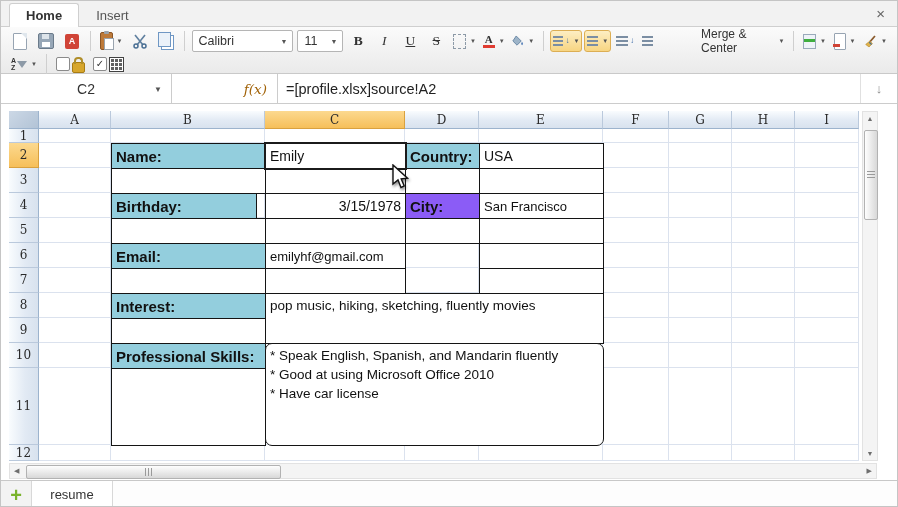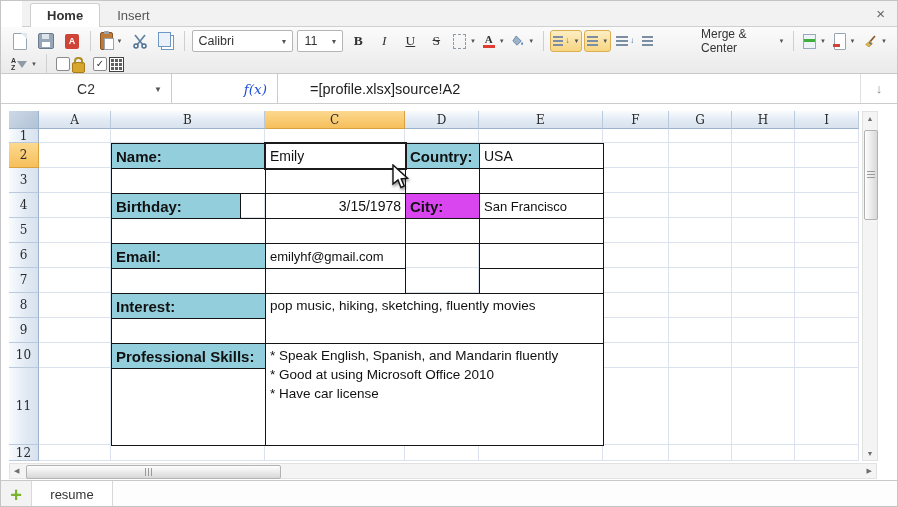--- a/index.html
+++ b/index.html
@@ -1,21 +1,21 @@
 <!DOCTYPE html>
 <html><head>
 <meta charset="utf-8">
 <style>
   html,body{margin:0;padding:0;background:#e9e9e9;}
   #app{position:relative;width:898px;height:507px;box-sizing:border-box;border:1px solid #c5c5c5;
        background:#fff;font-family:"Liberation Sans",sans-serif;overflow:hidden;}
 
   
   .tabstrip{position:absolute;left:0;top:0;right:0;height:26px;background:#f2f2f2;
-            border-bottom:1px solid #cfcfcf;display:flex;align-items:flex-end;padding-left:8px;box-sizing:border-box;margin-left:21px;}
+            border-bottom:1px solid #cfcfcf;display:flex;align-items:flex-end;padding-left:8px;box-sizing:border-box;}
   .tab{height:23px;line-height:23px;padding:0 16px;font-size:13px;color:#555;margin-bottom:-1px;
        border:1px solid transparent;border-bottom:none;border-radius:3px 3px 0 0;}
   .tab.active{background:#fff;border-color:#cfcfcf;font-weight:bold;color:#333;}
   .close-x{position:absolute;right:12px;top:4px;font-size:15px;color:#666;line-height:18px;}
 
   
   .toolbar{position:absolute;left:0;top:26px;right:0;height:47px;
            background:linear-gradient(#fbfbfb,#eaeaea);border-bottom:1px solid #c9c9c9;box-sizing:border-box;}
   .tbrow{display:flex;align-items:center;padding:0 6px;}
   .tbrow1{height:26px;padding-top:1px;}
@@ -69,22 +69,22 @@
   .i-check.on::after{content:"✓";}
   .mc-label{font-size:12px;color:#333;padding:0 2px;margin-left:44px;}
 
   
   .fbar{position:absolute;left:0;top:73px;right:0;height:30px;background:#fff;border-bottom:1px solid #ccc;
         display:flex;align-items:stretch;box-sizing:border-box;}
   .namebox{width:170px;border-right:1px solid #ccc;display:flex;align-items:center;justify-content:center;
            font-size:14px;color:#333;position:relative;}
   .namebox .nb-arrow{position:absolute;right:9px;top:11px;font-size:8px;color:#555;}
   .fx{width:106px;border-right:1px solid #ccc;display:flex;align-items:center;justify-content:flex-end;
-      padding-right:10px;font-family:"DejaVu Serif",serif;font-style:italic;font-size:13.5px;color:#1d4ed8;box-sizing:border-box;}
-  .fml{flex:1;display:flex;align-items:center;padding-left:8px;font-size:14.5px;color:#222;margin-left:24px;}
+      padding-right:10px;font-family:"DejaVu Serif",serif;font-style:italic;font-size:13.5px;color:#a16207;box-sizing:border-box;}
+  .fml{flex:1;display:flex;align-items:center;padding-left:8px;font-size:14.5px;color:#222;}
   .fbtn{width:36px;border-left:1px solid #e0e0e0;display:flex;align-items:center;justify-content:center;
         color:#8a8a8a;font-size:13px;}
 
   
   #sheet{position:absolute;left:8px;top:110px;width:850px;height:350px;overflow:hidden;background:#fff;}
   .corner,.chead,.rhead,.gcell,.bcell,.sel-outline{position:absolute;box-sizing:border-box;}
   .corner{background:linear-gradient(135deg,#ccd8e6,#b2c3d6);border-right:1px solid #9cb3cd;border-bottom:1px solid #9cb3cd;}
   .chead{background:linear-gradient(#f9fcfe,#e2eaf4 55%,#d8e2ee);border-right:1px solid #bac9dc;
          border-bottom:1px solid #9cb3cd;font-family:"DejaVu Serif",serif;font-size:12px;color:#2a2a2a;
          display:flex;align-items:center;justify-content:center;}
@@ -92,21 +92,21 @@
          border-bottom:1px solid #bac9dc;font-family:"DejaVu Serif",serif;font-size:12px;color:#2a2a2a;
          display:flex;align-items:center;justify-content:center;}
   .chead.sel,.rhead.sel{background:linear-gradient(#fcd98f,#f6bf5a);border-color:#d9a13f;}
   .gcell{border-right:1px solid #dbe2ee;border-bottom:1px solid #dbe2ee;background:#fff;}
   .bcell{border:1px solid #141414;background:#fff;font-size:14px;color:#111;padding:1px 4px;overflow:hidden;
          display:flex;align-items:center;}
   .bcell.label{font-weight:bold;font-size:15px;}
   .bcell.right{justify-content:flex-end;}
   .bcell.small{font-size:13px;}
   .bcell.top{align-items:flex-start;font-size:13.5px;line-height:19px;padding-top:2px;}
-  .bcell.lines{flex-direction:column;align-items:flex-start;justify-content:flex-start;font-size:13.5px;padding-top:2px;}
+  .bcell.lines{flex-direction:column;align-items:flex-start;justify-content:flex-start;font-size:13.5px;padding-top:2px;border-radius:7px;}
   .bcell.lines .ln{line-height:19px;white-space:nowrap;}
   .sel-outline{border:2px solid #1b1b1b;background:transparent;pointer-events:none;}
 
   
   .vscroll{position:absolute;left:861px;top:110px;width:16px;height:350px;background:#f4f4f4;
            border:1px solid #e2e2e2;box-sizing:border-box;}
   .vthumb{position:absolute;left:1px;top:18px;width:12px;height:88px;background:linear-gradient(90deg,#fefefe,#d8d8d8);
           border:1px solid #b2b2b2;border-radius:2px;}
   .vthumb::after{content:"";position:absolute;left:2px;top:40px;width:8px;height:8px;
                  background:repeating-linear-gradient(180deg,#9a9a9a 0 1px,rgba(0,0,0,0) 1px 3px);}
@@ -399,25 +399,25 @@
       <div class="gcell" style="left: 723px; top: 334px; width: 63px; height: 16px;"></div>
       <div class="gcell" style="left: 786px; top: 334px; width: 64px; height: 16px;"></div>
       <div class="bcell label" style="left: 102px; top: 32px; width: 155px; height: 26px; background: rgb(147, 206, 221);">Name:</div>
       <div class="bcell value" style="left: 256px; top: 32px; width: 141px; height: 26px;">Emily</div>
       <div class="bcell " style="left: 102px; top: 57px; width: 155px; height: 26px;"></div>
       <div class="bcell " style="left: 256px; top: 57px; width: 141px; height: 26px;"></div>
       <div class="bcell label" style="left: 396px; top: 32px; width: 75px; height: 26px; background: rgb(147, 206, 221);">Country:</div>
       <div class="bcell value" style="left: 470px; top: 32px; width: 125px; height: 26px;">USA</div>
       <div class="bcell " style="left: 396px; top: 57px; width: 75px; height: 26px;"></div>
       <div class="bcell " style="left: 470px; top: 57px; width: 125px; height: 26px;"></div>
-      <div class="bcell label" style="left: 102px; top: 82px; width: 130px; height: 26px; background: rgb(147, 206, 221);">Birthday:</div>
+      <div class="bcell label" style="left: 102px; top: 82px; width: 146px; height: 26px; background: rgb(147, 206, 221);">Birthday:</div>
       <div class="bcell value right" style="left: 256px; top: 82px; width: 141px; height: 26px;">3/15/1978</div>
       <div class="bcell " style="left: 102px; top: 107px; width: 155px; height: 26px;"></div>
       <div class="bcell " style="left: 256px; top: 107px; width: 141px; height: 26px;"></div>
-      <div class="bcell label" style="left: 396px; top: 82px; width: 75px; height: 26px; background: #d946ef;">City:</div>
+      <div class="bcell label" style="left: 396px; top: 82px; width: 75px; height: 26px; background: #8b5cf6;">City:</div>
       <div class="bcell value small" style="left: 470px; top: 82px; width: 125px; height: 26px;">San Francisco</div>
       <div class="bcell " style="left: 396px; top: 107px; width: 75px; height: 26px;"></div>
       <div class="bcell " style="left: 470px; top: 107px; width: 125px; height: 26px;"></div>
       <div class="bcell label" style="left: 102px; top: 132px; width: 155px; height: 26px; background: rgb(147, 206, 221);">Email:</div>
       <div class="bcell value small" style="left: 256px; top: 132px; width: 141px; height: 26px;">emilyhf@gmail.com</div>
       <div class="bcell " style="left: 102px; top: 157px; width: 155px; height: 26px;"></div>
       <div class="bcell " style="left: 256px; top: 157px; width: 141px; height: 26px;"></div>
       <div class="bcell " style="left: 470px; top: 132px; width: 125px; height: 26px;"></div>
       <div class="bcell " style="left: 470px; top: 157px; width: 125px; height: 26px;"></div>
       <div class="bcell label" style="left: 102px; top: 182px; width: 155px; height: 26px; background: rgb(147, 206, 221);">Interest:</div>

